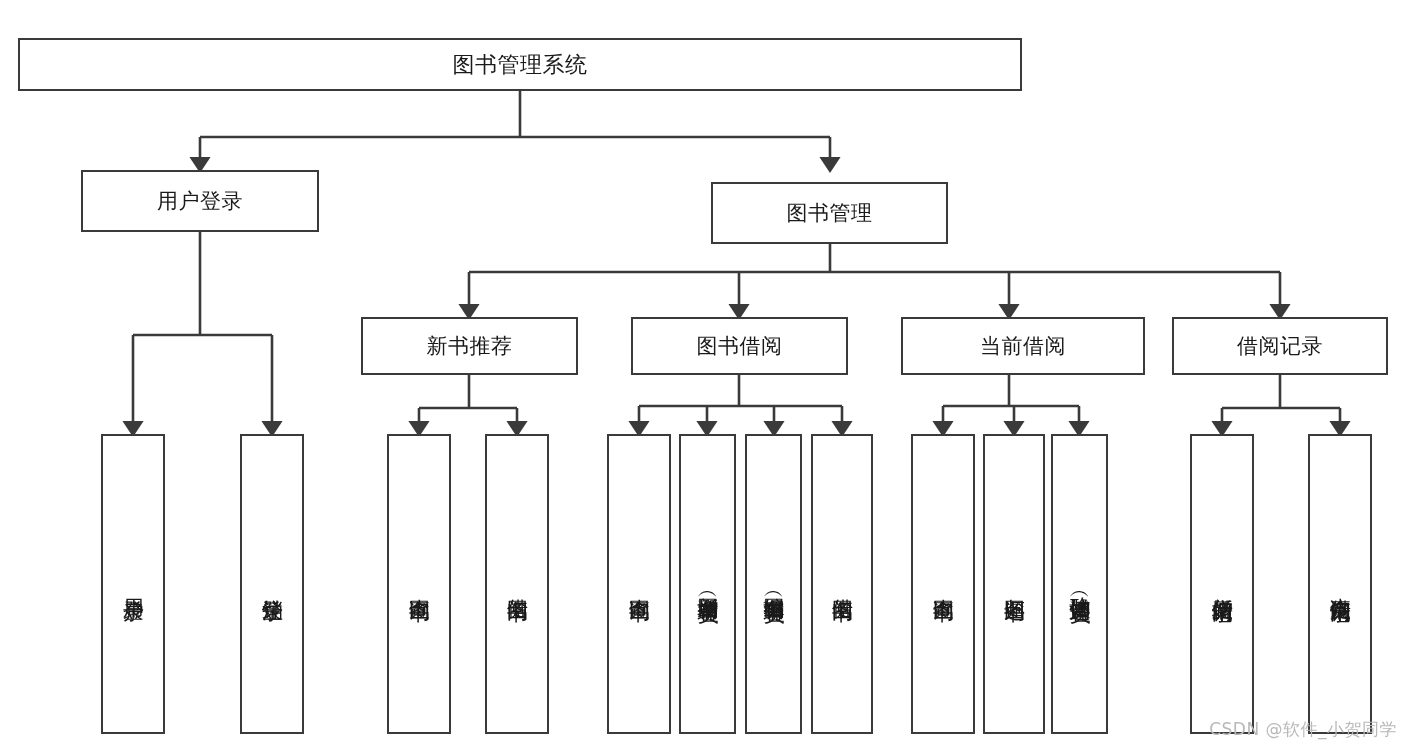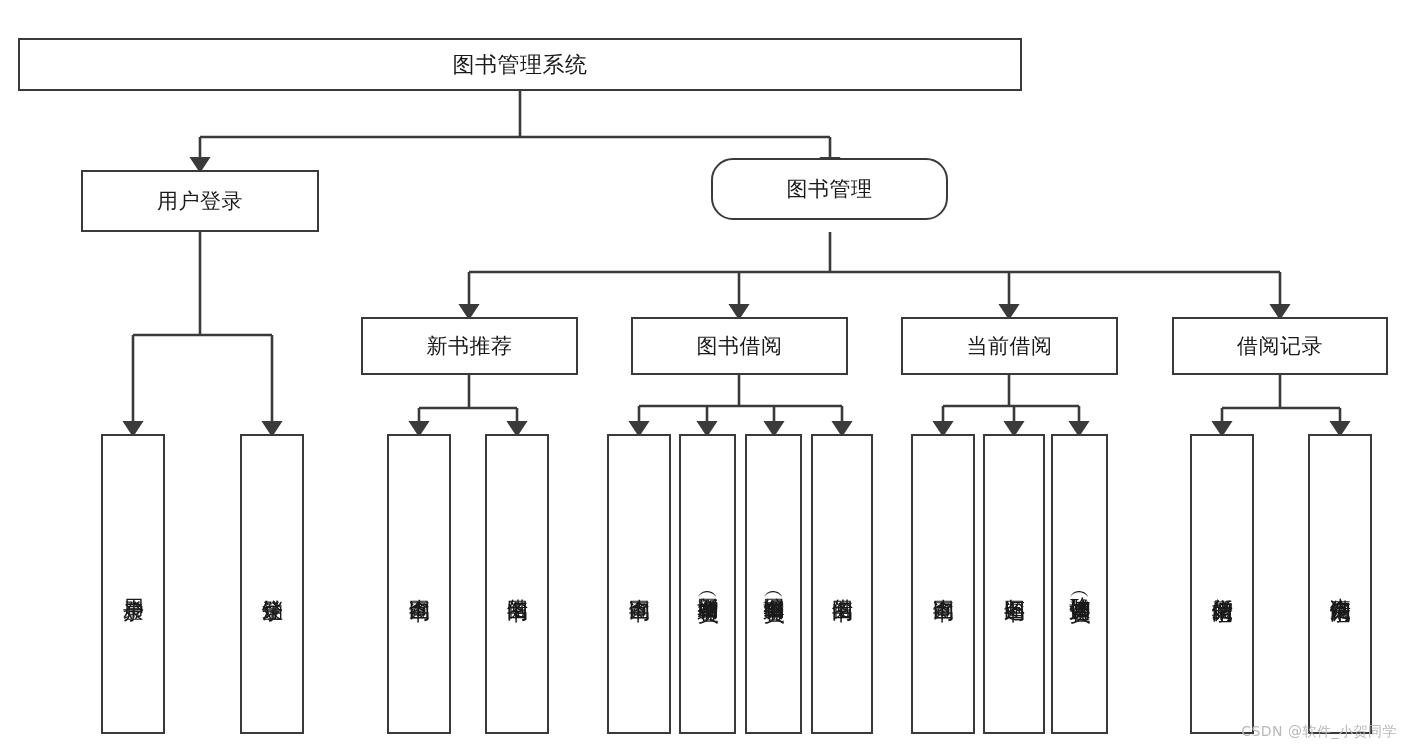--- a/index.html
+++ b/index.html
@@ -52,21 +52,21 @@
     font-size: 21px;
     line-height: 1.28;
     letter-spacing: 1px;
     text-align: center;
     white-space: nowrap;
   }
   .watermark {
     position: absolute;
     right: 8px;
     bottom: 6px;
-    font-size: 14px;
+    font-size: 17px;
     color: #b9b9b9;
     white-space: nowrap;
     letter-spacing: 0.5px;
   }
 </style>
 </head>
 <body>
 
 <div id="canvas">
 
@@ -121,33 +121,33 @@
   </svg>
 
   <div class="node node-h node-root" style="left:18px; top:15px; width:1004px; height:53px;margin-top:23px;">
     <span>图书管理系统</span>
   </div>
 
   <div class="node node-h" style="left:81px; top:170px; width:238px; height:62px;">
     <span>用户登录</span>
   </div>
 
-  <div class="node node-h" style="left:711px; top:158px; width:237px; height:62px;border-radius:22px;">
+  <div class="node node-h" style="left:711px; top:182px; width:237px; height:62px;">
     <span>图书管理</span>
   </div>
 
   <div class="node node-h" style="left:631px; top:317px; width:217px; height:58px;">
     <span>图书借阅</span>
   </div>
 
   <div class="node node-h" style="left:361px; top:317px; width:217px; height:58px;">
     <span>新书推荐</span>
   </div>
 
-  <div class="node node-h" style="left:901px; top:317px; width:217px; height:58px;">
+  <div class="node node-h" style="left:901px; top:317px; width:244px; height:58px;">
     <span>当前借阅</span>
   </div>
 
   <div class="node node-h" style="left:1172px; top:317px; width:216px; height:58px;">
     <span>借阅记录</span>
   </div>
 
   <div class="node node-v" style="left:101px; top:434px; width:64px; height:300px;">
     <span class="vtext">用户登录</span>
   </div>

